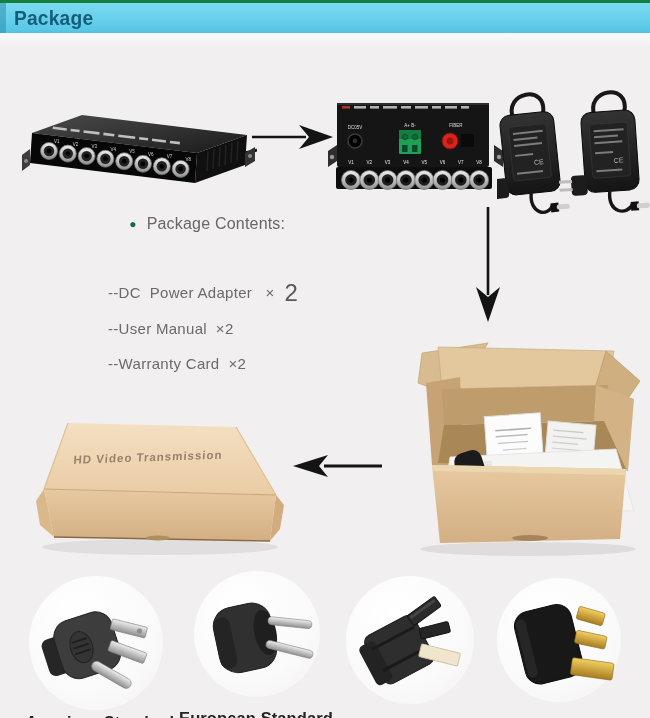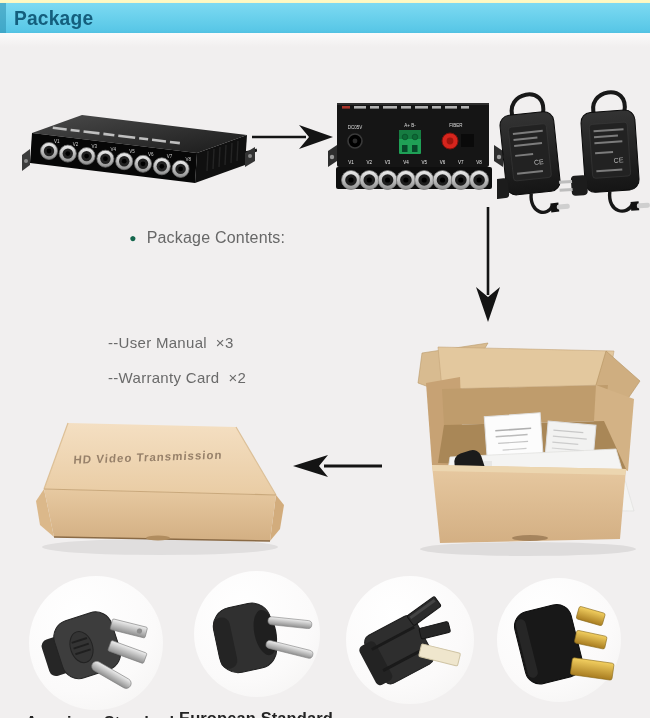--- a/index.html
+++ b/index.html
@@ -1,29 +1,29 @@
 <!DOCTYPE html>
 <html><head>
 <meta charset="utf-8">
 <style>
   html,body{margin:0;padding:0;}
   body{background:#ffffff;font-family:"Liberation Sans",sans-serif;}
-  .page{position:relative;width:650px;height:718px;background:#fef9c3;overflow:hidden;}
+  .page{position:relative;width:650px;height:718px;background:#15803d;overflow:hidden;}
   .canvas{position:absolute;left:0;top:33px;width:650px;height:685px;
           background:linear-gradient(180deg,#fbfafa 0,#f1efef 14px,#f1efef 100%);}
   .header-bar{position:absolute;left:0;top:3px;width:650px;height:31px;
           background:linear-gradient(180deg,#7ddaf2 0,#5ac8e7 85%,#4fbfe0 100%);
           box-shadow:0 2px 3px rgba(0,0,0,.18);}
   .header-bar::before{content:"";position:absolute;left:0;top:0;width:6px;height:31px;
           background:#2d8fb0;opacity:.55;}
   .header-title{position:absolute;left:14px;top:4px;font-size:20px;font-weight:700;
           color:#145e7d;letter-spacing:.2px;transform:scaleX(.96);transform-origin:left center;}
   .abs{position:absolute;}
   
-  .pc{position:absolute;left:92px;top:178px;width:300px;height:180px;color:#676767;text-decoration:underline;}
+  .pc{position:absolute;left:92px;top:164px;width:300px;height:180px;color:#676767;text-decoration:underline;}
   .pc-head{position:absolute;left:0;top:0;font-size:16px;letter-spacing:.2px;white-space:pre;}
   .pc-bullet{color:#14664c;font-size:12px;margin-right:10px;vertical-align:1px;}
   .pc-item{position:absolute;left:16px;font-size:15px;letter-spacing:.3px;white-space:pre;color:#6a6a6a;}
   .pc-qty{font-size:24px;color:#585858;margin-left:10px;vertical-align:-3px;line-height:1;}
   .i1{top:46px}.i2{top:84px}.i3{top:120px}.i4{top:155px}
   
   .plug-circle{position:absolute;border-radius:50%;
      background:radial-gradient(circle at 38% 30%,#ffffff 0,#fbfafa 60%,#f3f2f1 100%);}
   .plug-label{position:absolute;width:180px;text-align:center;font-weight:600;color:#232323;
      font-size:16px;letter-spacing:.1px;}
@@ -282,21 +282,22 @@
         <rect x="-14" y="62" width="16" height="20" rx="4" fill="#1c1c1c"></rect>
         <rect x="-26" y="66" width="13" height="3" fill="#bdbdbd"></rect>
           <rect x="-26" y="74" width="13" height="3" fill="#bdbdbd"></rect>
       </g>
     </svg>
 
     <div class="pc">
       <div class="pc-head">
         <span class="pc-bullet">●</span><span>Package Contents:</span>
       </div>
-      <div class="pc-item i3"><span>--User Manual  ×3</span><span class="pc-qty"></span></div>
+      <div class="pc-item i2"><span>--DC  Power Adapter   ×</span><span class="pc-qty">2</span></div>
+      <div class="pc-item i3"><span>--User Manual  ×2</span><span class="pc-qty"></span></div>
       <div class="pc-item i4"><span>--Warranty Card  ×2</span><span class="pc-qty"></span></div>
     </div>
 
     <svg class="abs" style="left:472px;top:172px" width="32" height="118" viewBox="0 0 32 118">
       <line x1="16" y1="2" x2="16" y2="90" stroke="#141414" stroke-width="2.6"></line>
       <polygon points="16,117 4,82 16,92 28,82" fill="#141414"></polygon>
     </svg>
 
     <svg class="abs" style="left:406px;top:298px" width="244" height="225" viewBox="0 0 244 225">
       <ellipse cx="122" cy="218" rx="108" ry="7" fill="rgba(0,0,0,0.08)"></ellipse>

